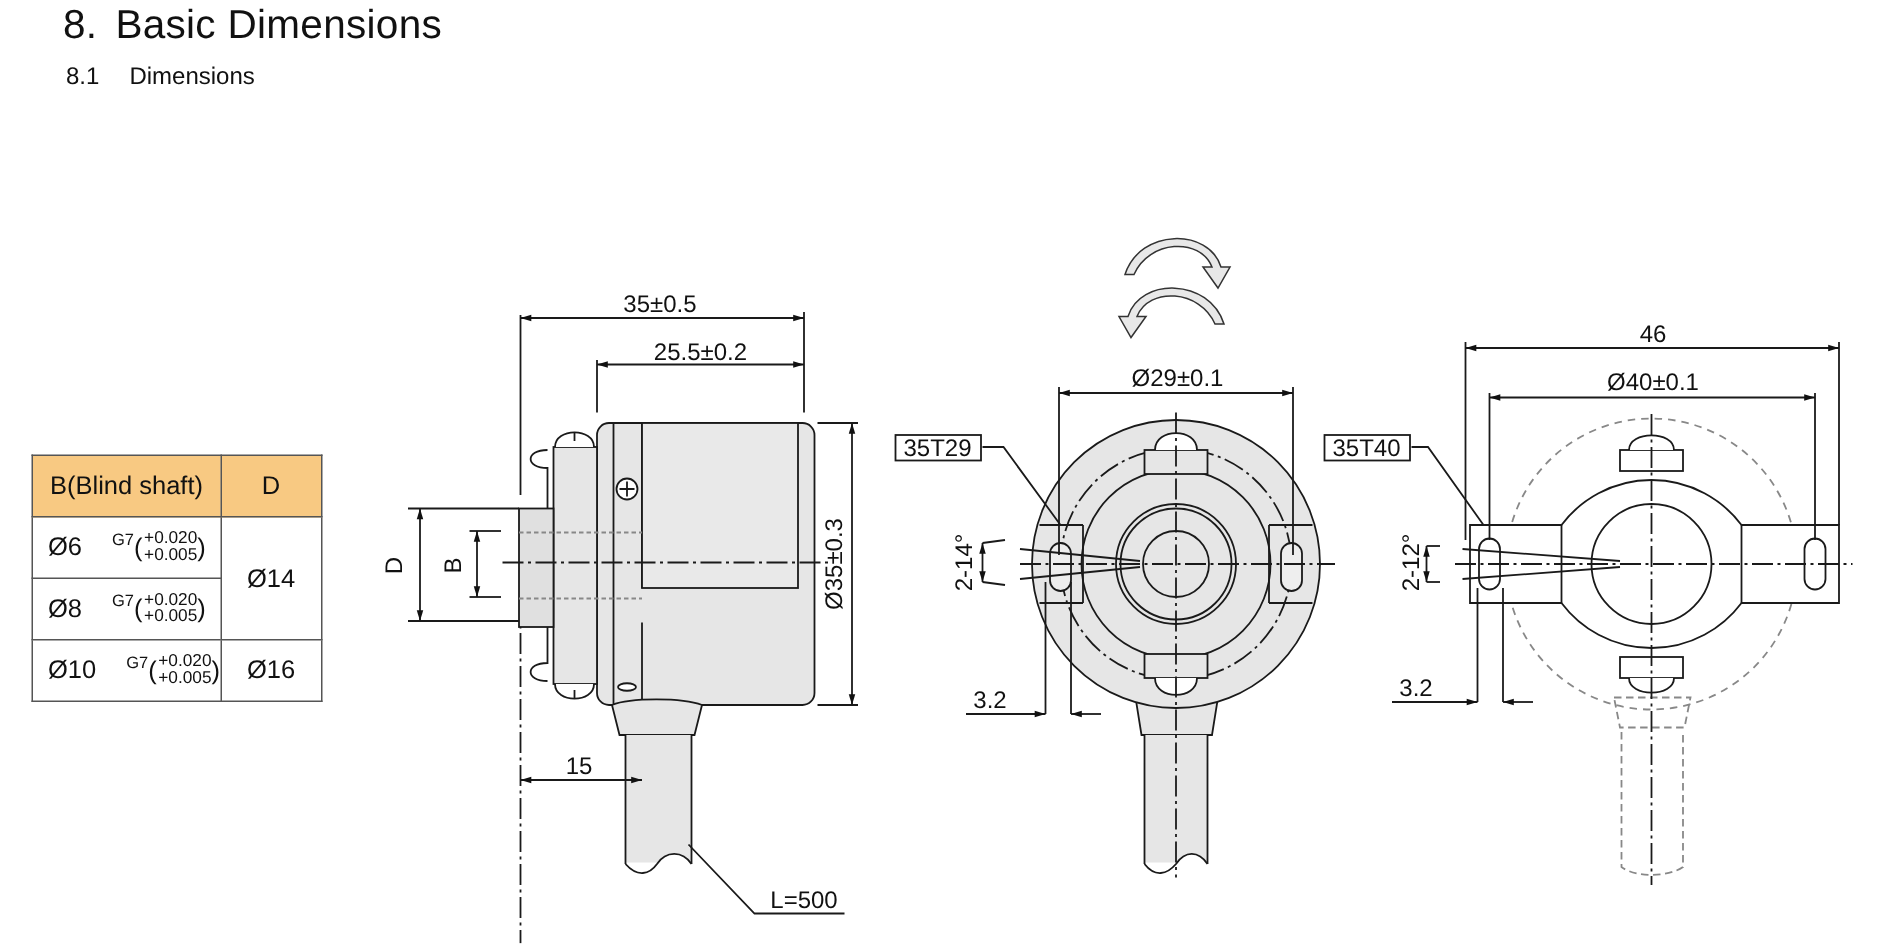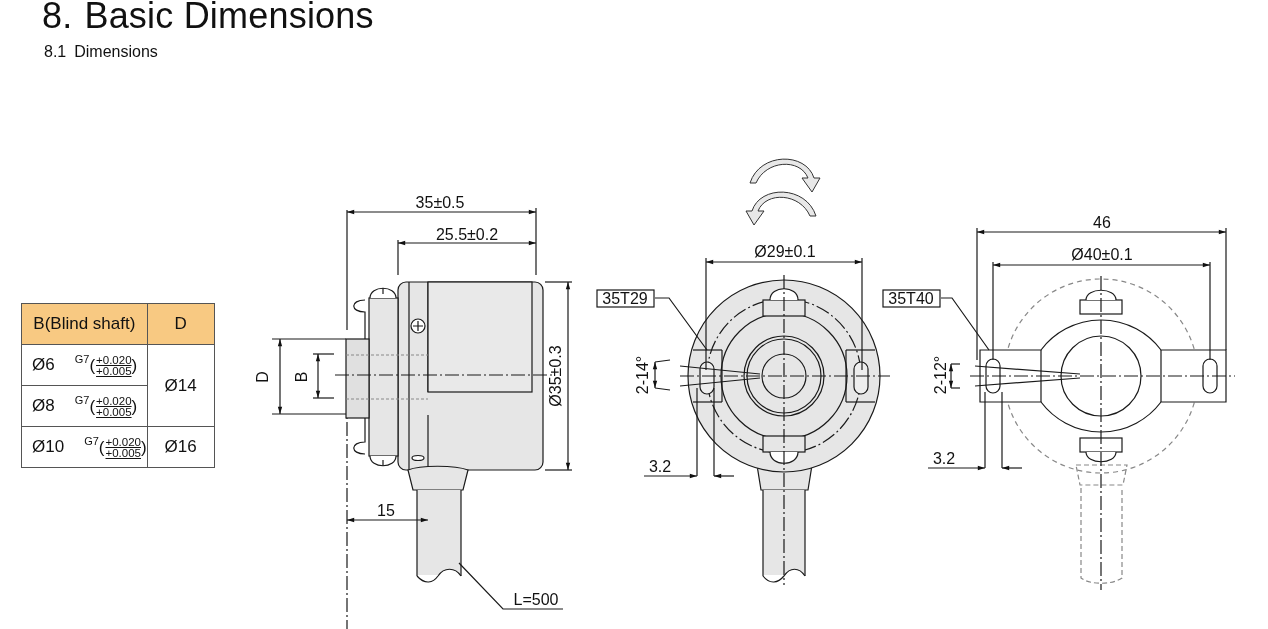--- a/index.html
+++ b/index.html
@@ -1,28 +1,28 @@
 <!DOCTYPE html>
 <html><head>
 <meta charset="utf-8">
 <style>
   html, body { margin:0; padding:0; background:#ffffff; }
   body { width:1268px; height:629px; position:relative; overflow:hidden; font-family:"Liberation Sans", sans-serif; color:#111; }
-  .h1 { position:absolute; left:42px; top:0px; font-size:36px; line-height:32px; letter-spacing:0.2px; }
+  .h1 { position:absolute; left:42px; top:0px; font-size:27px; line-height:32px; letter-spacing:0.2px; }
   .h1 .num { margin-right:12px; }
   .h2 { position:absolute; left:44px; top:41px; font-size:16px; line-height:22px; }
-  .h2 .num { margin-right:8px; }
+  .h2 .num { margin-right:20px; }
   table.spec { position:absolute; left:21px; top:303px; border-collapse:collapse; font-size:17px;border-radius:14px; }
   table.spec td, table.spec th { border:1px solid #555; padding:0; text-align:center; vertical-align:middle; font-weight:normal; }
   table.spec th { background:#f8c982; height:40px; }
   table.spec th.c1 { width:122px; }
   table.spec th.c2 { width:66px; }
   table.spec td { height:40px; }
   table.spec td.b { text-align:left; padding-left:10px; white-space:nowrap; }
-  .tol { display:inline-block; vertical-align:middle; font-size:11.5px; line-height:11px; margin-left:1px;text-decoration:underline; }
+  .tol { display:inline-block; vertical-align:middle; font-size:11.5px; line-height:11px; margin-left:1px; }
   .tol span { display:block; }
   .paren { font-size:17px; vertical-align:middle; }
   .sup { font-size:11px; vertical-align:7px;padding-left:20px; }
   svg.draw { position:absolute; left:0; top:0; }
   .lbl { font-family:"Liberation Sans", sans-serif; font-size:16px; fill:#111; }
 </style>
 </head>
 <body>
 
 <div class="h1">

